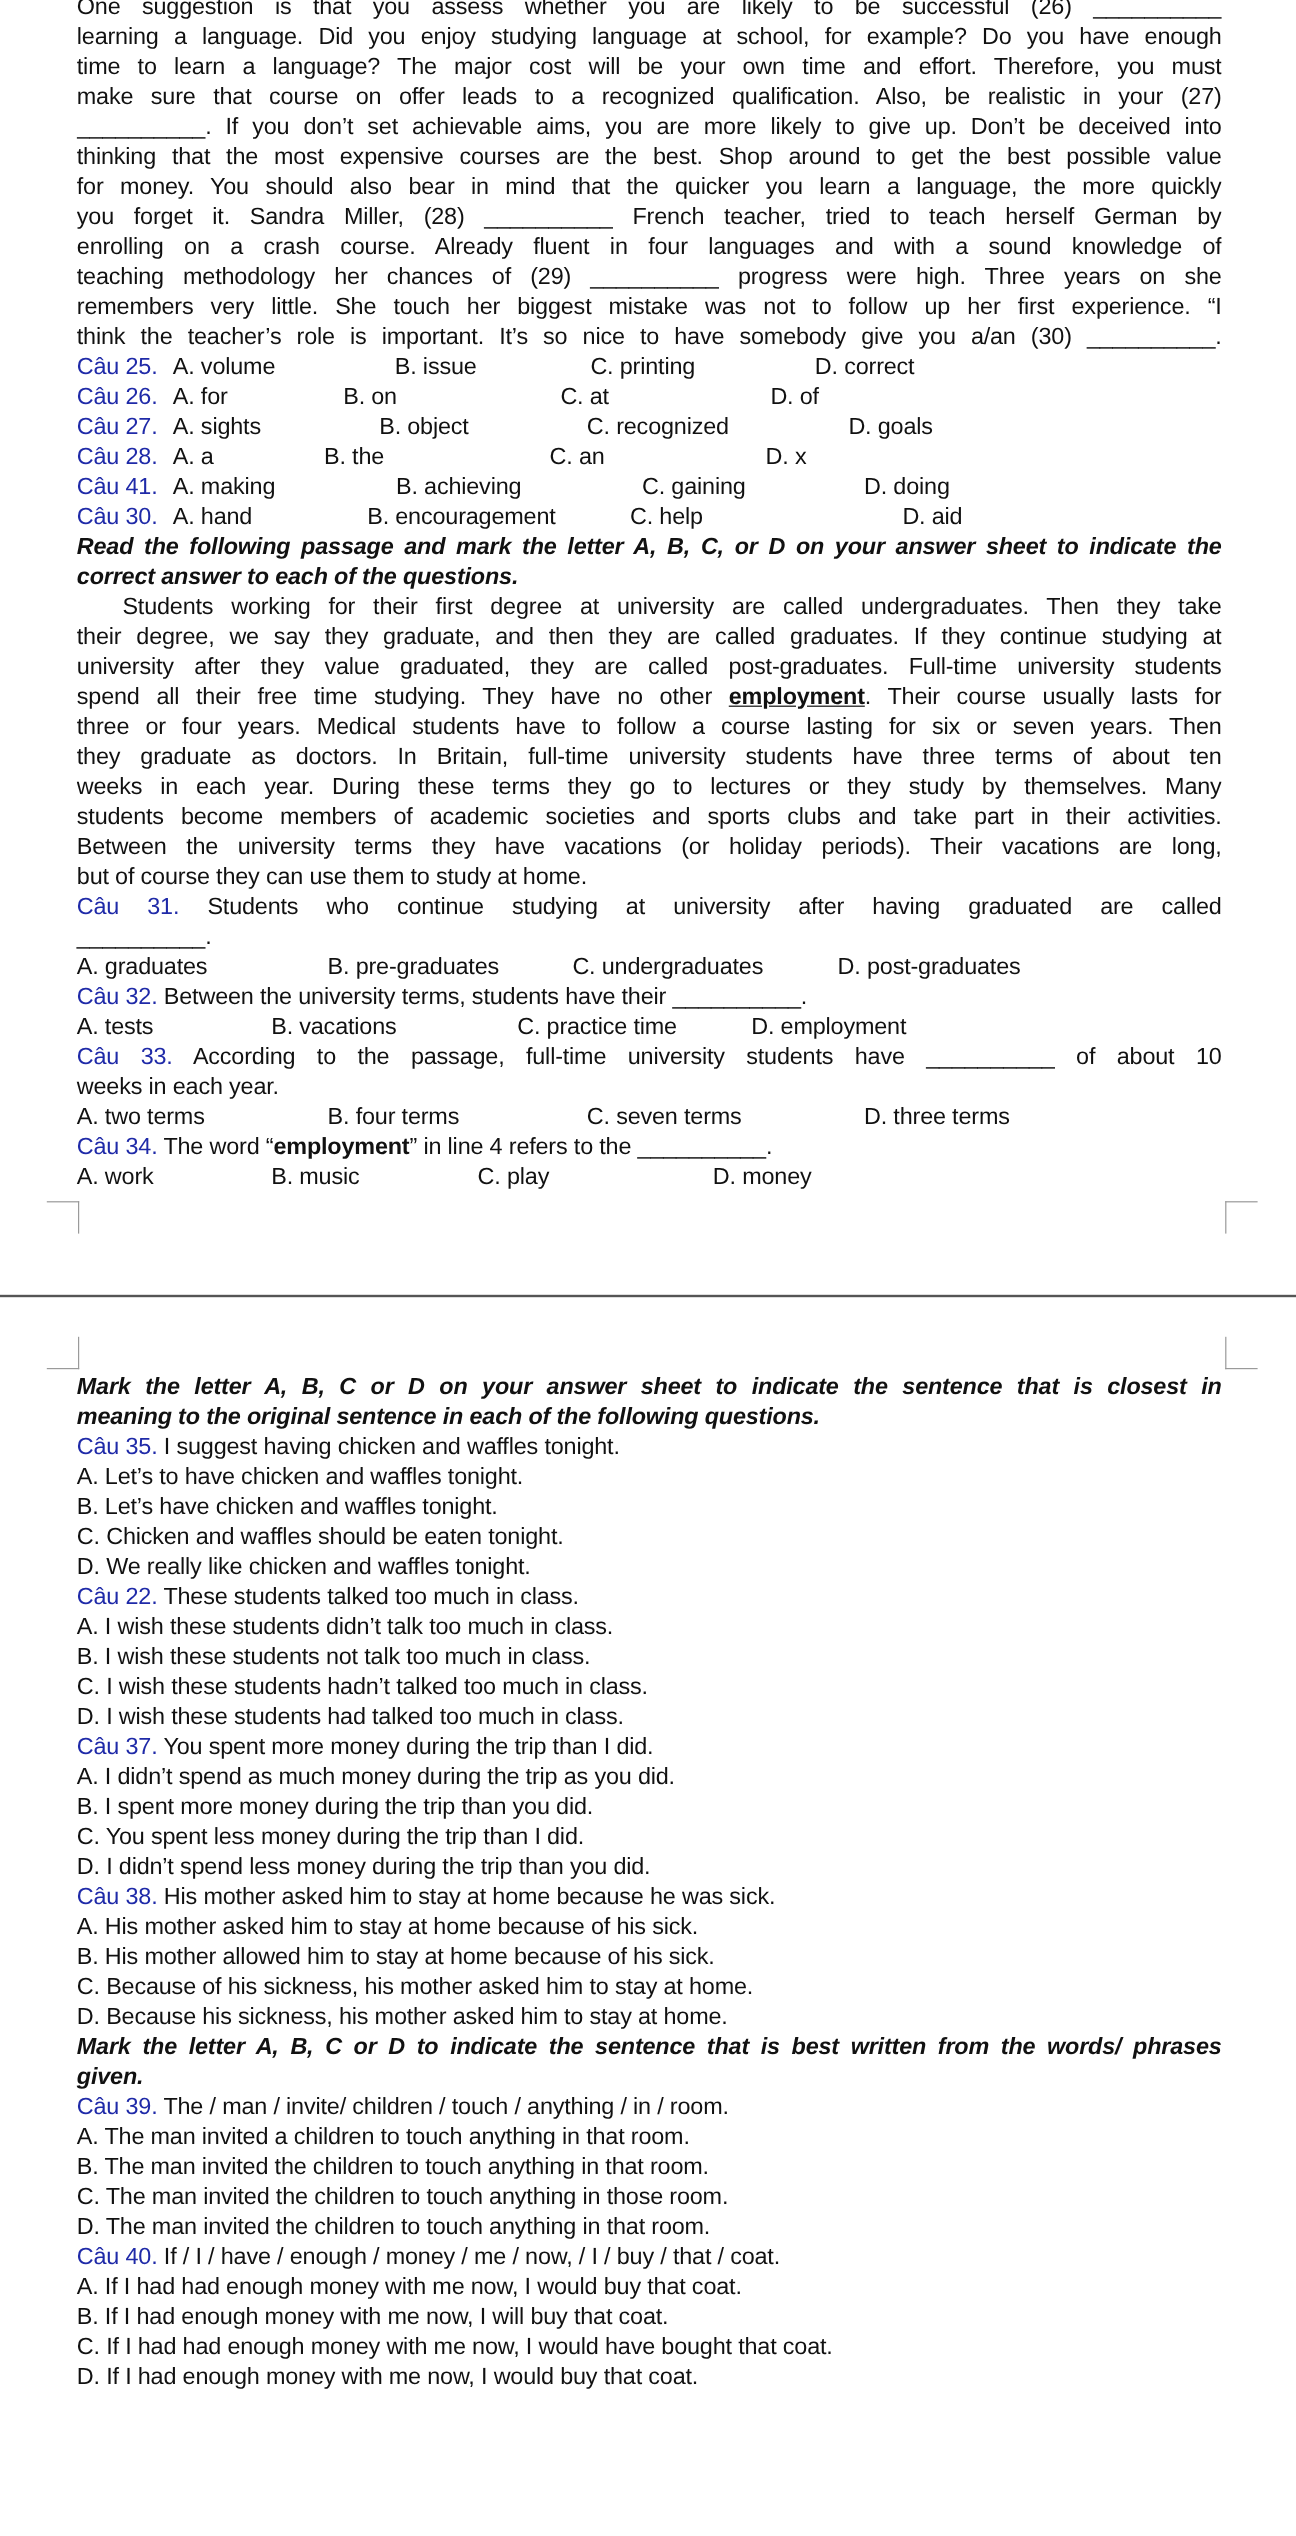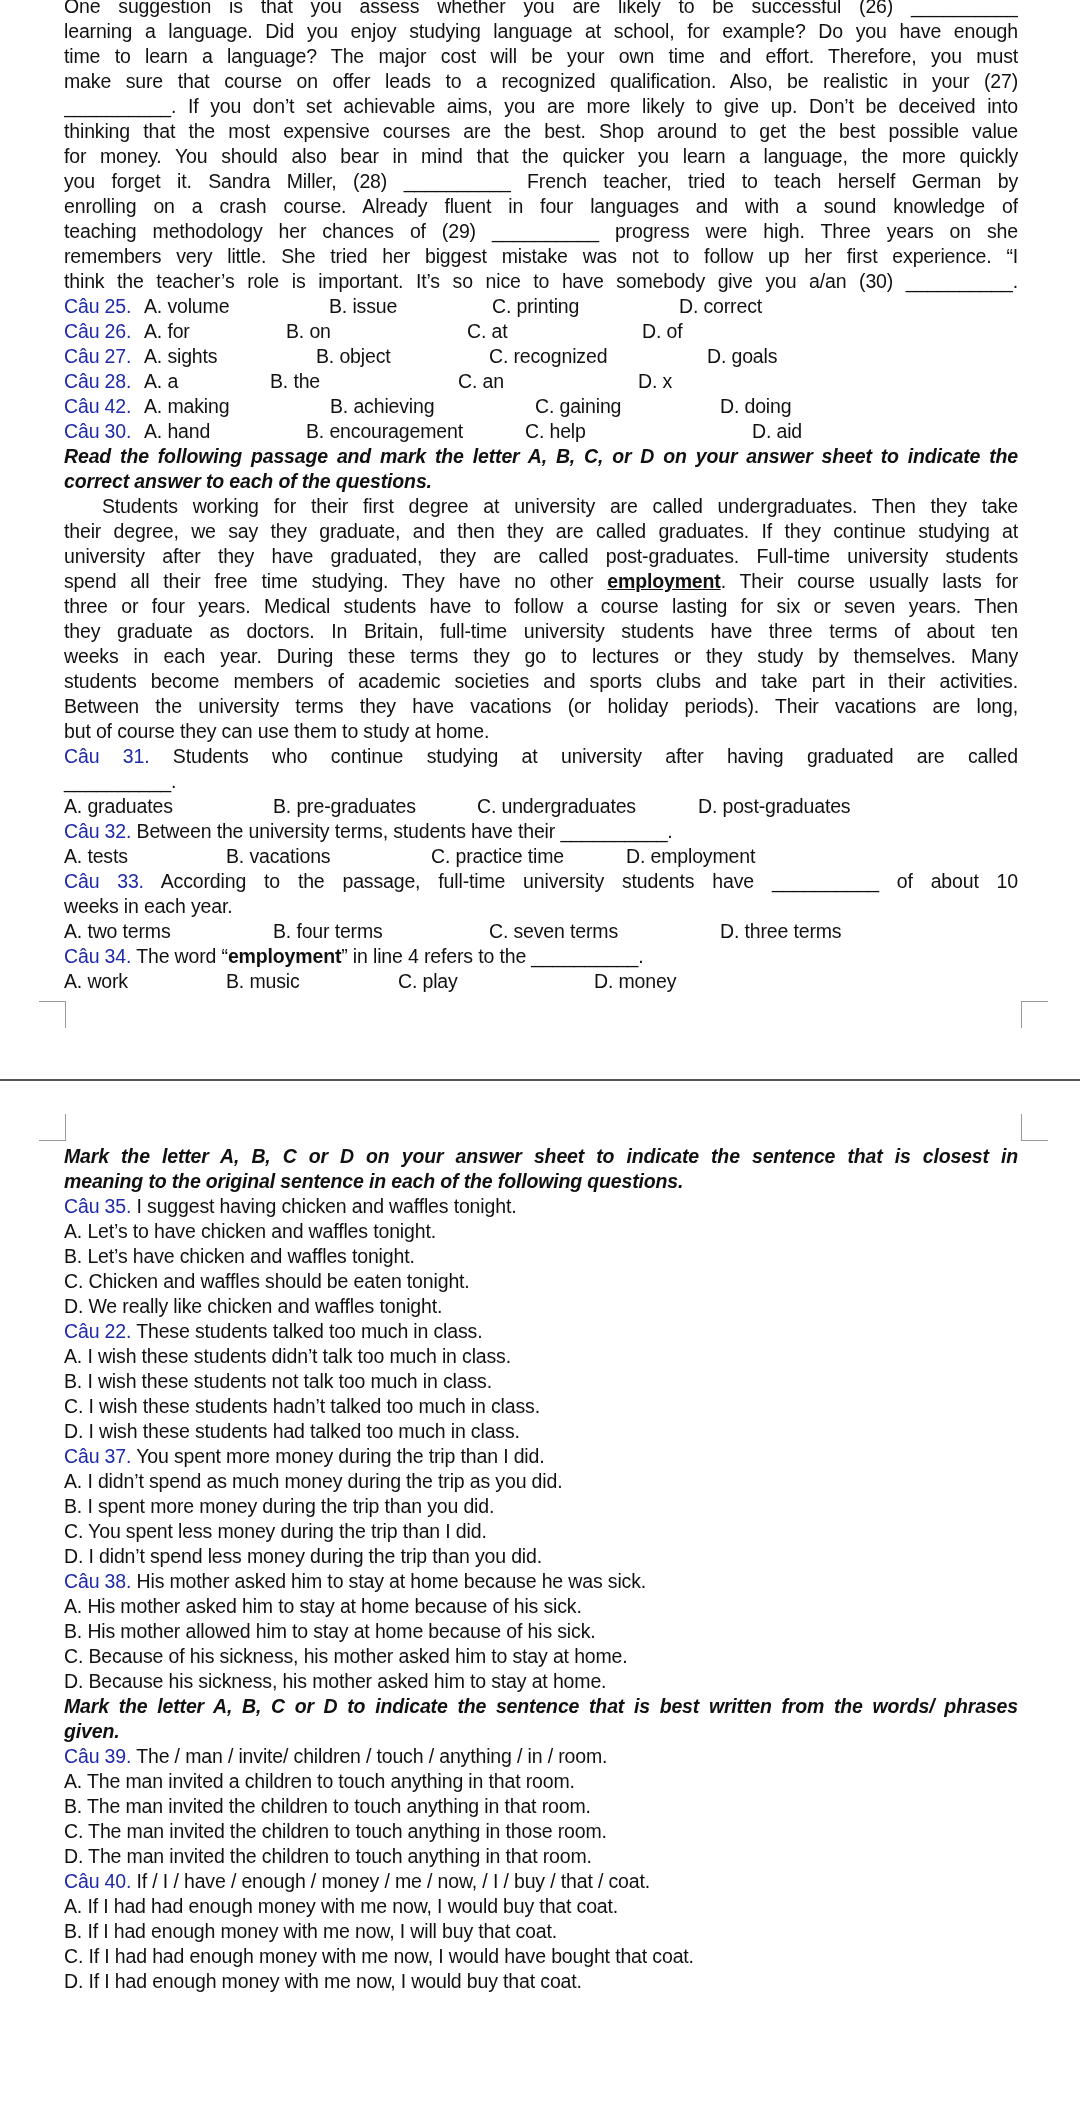--- a/index.html
+++ b/index.html
@@ -32,21 +32,21 @@
   <span class="jline">One suggestion is that you assess whether you are likely to be successful (26) __________</span>
   <span class="jline">learning a language. Did you enjoy studying language at school, for example? Do you have enough</span>
   <span class="jline">time to learn a language? The major cost will be your own time and effort. Therefore, you must</span>
   <span class="jline">make sure that course on offer leads to a recognized qualification. Also, be realistic in your (27)</span>
   <span class="jline">__________. If you don’t set achievable aims, you are more likely to give up. Don’t be deceived into</span>
   <span class="jline">thinking that the most expensive courses are the best. Shop around to get the best possible value</span>
   <span class="jline">for money. You should also bear in mind that the quicker you learn a language, the more quickly</span>
   <span class="jline">you forget it. Sandra Miller, (28) __________ French teacher, tried to teach herself German by</span>
   <span class="jline">enrolling on a crash course. Already fluent in four languages and with a sound knowledge of</span>
   <span class="jline">teaching methodology her chances of (29) __________ progress were high. Three years on she</span>
-  <span class="jline">remembers very little. She tried her biggest mistake was not to follow up her first experience. “I</span>
+  <span class="jline">remembers very little. She touch her biggest mistake was not to follow up her first experience. “I</span>
   <span class="jline">think the teacher’s role is important. It’s so nice to have somebody give you a/an (30) __________.</span>
 
   <div class="row">
     <span class="opt q" style="left:0">Câu 25.</span>
     <span class="opt" style="left:80px">A. volume</span>
     <span class="opt" style="left:265px">B. issue</span>
     <span class="opt" style="left:428px">C. printing</span>
     <span class="opt" style="left:615px">D. correct</span>
   </div>
   <div class="row">
@@ -64,40 +64,40 @@
     <span class="opt" style="left:643px">D. goals</span>
   </div>
   <div class="row">
     <span class="opt q" style="left:0">Câu 28.</span>
     <span class="opt" style="left:80px">A. a</span>
     <span class="opt" style="left:206px">B. the</span>
     <span class="opt" style="left:394px">C. an</span>
     <span class="opt" style="left:574px">D. x</span>
   </div>
   <div class="row">
-    <span class="opt q" style="left:0">Câu 42.</span>
+    <span class="opt q" style="left:0">Câu 41.</span>
     <span class="opt" style="left:80px">A. making</span>
     <span class="opt" style="left:266px">B. achieving</span>
     <span class="opt" style="left:471px">C. gaining</span>
     <span class="opt" style="left:656px">D. doing</span>
   </div>
   <div class="row">
     <span class="opt q" style="left:0">Câu 30.</span>
     <span class="opt" style="left:80px">A. hand</span>
     <span class="opt" style="left:242px">B. encouragement</span>
     <span class="opt" style="left:461px">C. help</span>
     <span class="opt" style="left:688px">D. aid</span>
   </div>
 
   <span class="jline instr">Read the following passage and mark the letter A, B, C, or D on your answer sheet to indicate the</span>
   <span class="jline-last instr">correct answer to each of the questions.</span>
 
   <span class="jline indent">Students working for their first degree at university are called undergraduates. Then they take</span>
   <span class="jline">their degree, we say they graduate, and then they are called graduates. If they continue studying at</span>
-  <span class="jline">university after they have graduated, they are called post-graduates. Full-time university students</span>
+  <span class="jline">university after they value graduated, they are called post-graduates. Full-time university students</span>
   <span class="jline"><span>spend all their free time studying. They have no other </span><span class="u">employment</span><span>. Their course usually lasts for</span></span>
   <span class="jline">three or four years. Medical students have to follow a course lasting for six or seven years. Then</span>
   <span class="jline">they graduate as doctors. In Britain, full-time university students have three terms of about ten</span>
   <span class="jline">weeks in each year. During these terms they go to lectures or they study by themselves. Many</span>
   <span class="jline">students become members of academic societies and sports clubs and take part in their activities.</span>
   <span class="jline">Between the university terms they have vacations (or holiday periods). Their vacations are long,</span>
   <span class="jline-last">but of course they can use them to study at home.</span>
 
   <span class="jline"><span class="q">Câu 31.</span> <span>Students who continue studying at university after having graduated are called</span></span>
   <span class="jline-last">__________.</span>

